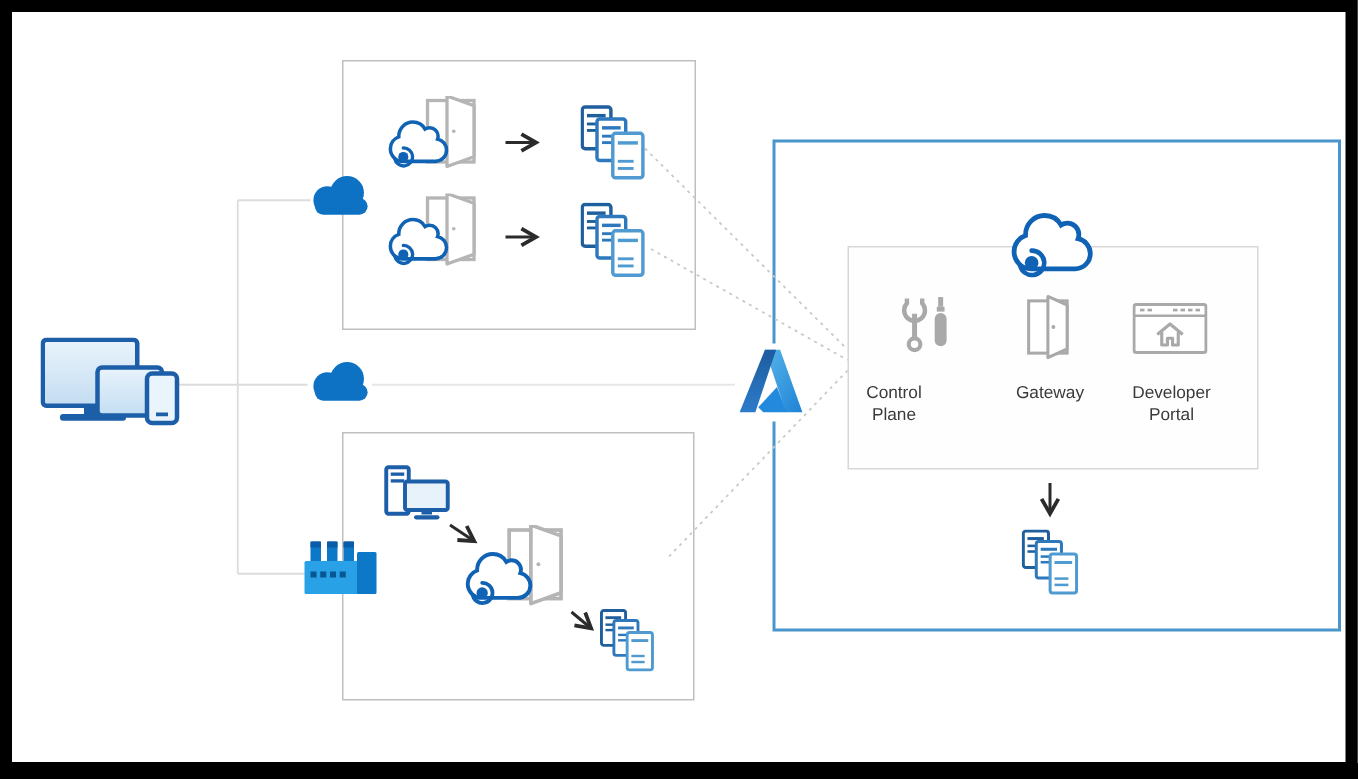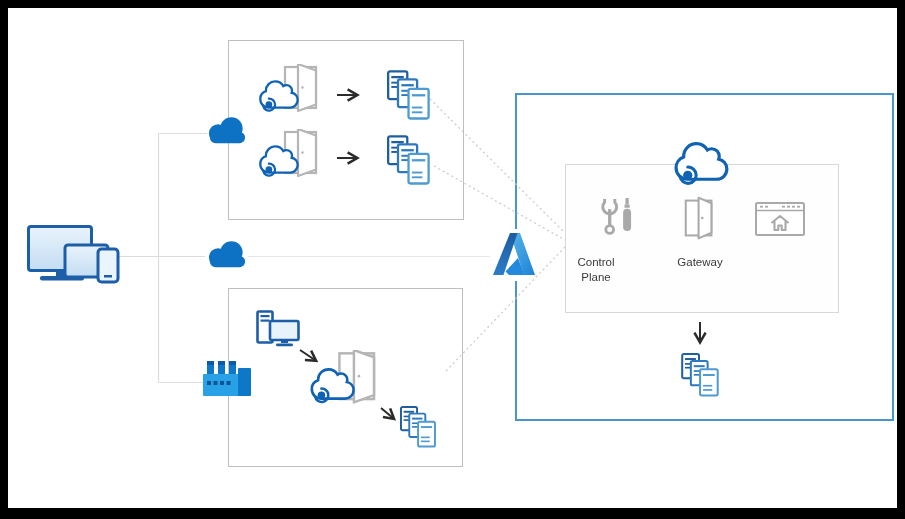--- a/index.html
+++ b/index.html
@@ -244,13 +244,14 @@
     </svg>
   <svg class="ic" style="left:755px;top:202px;width:50px;height:34px;">
       <use href="#sym-browser"></use>
     </svg>
   <svg class="ic" style="left:681px;top:353px;width:39px;height:47px;">
       <use href="#sym-stack"></use>
     </svg>
 
   <div class="lbl" style="left:566px;top:255px;width:60px;">Control Plane</div>
   <div class="lbl" style="left:665px;top:255px;width:70px;text-align:center;">Gateway</div>
+  <div class="lbl" style="left:744px;top:255px;width:74px;">Developer Portal</div>
 </div>
 
 </body></html>

